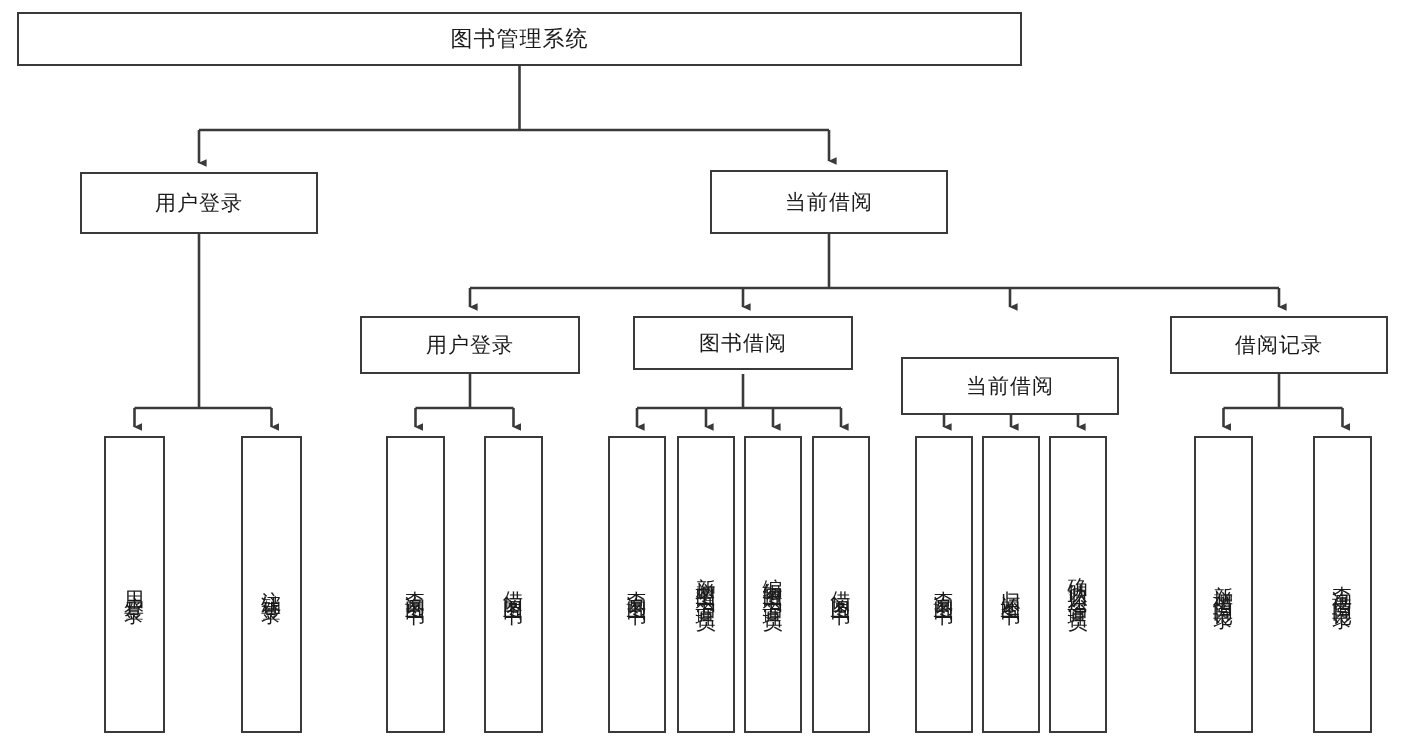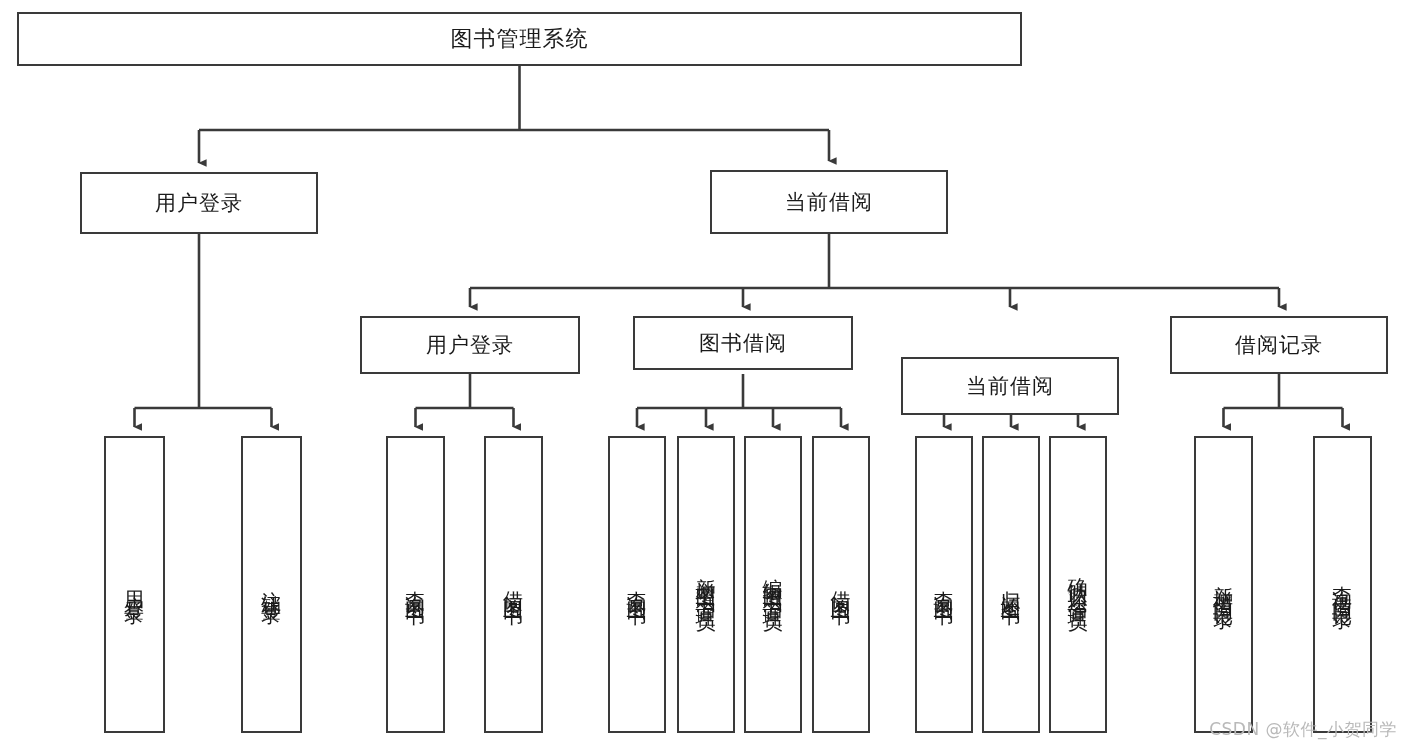--- a/index.html
+++ b/index.html
@@ -182,14 +182,13 @@
         <span class="label">确认归还（管理员）</span>
       </div>
       <div class="node vert" style="left: 1194px; top: 436px; width: 59px; height: 297px;">
         <span class="label">新增借阅记录</span>
       </div>
       <div class="node vert" style="left: 1313px; top: 436px; width: 59px; height: 297px;">
         <span class="label">查询借阅记录</span>
       </div>
     </div>
 
-  <div id="watermark">CSDN @软件_小贺同学</div>
 </div>
 
 </body></html>

